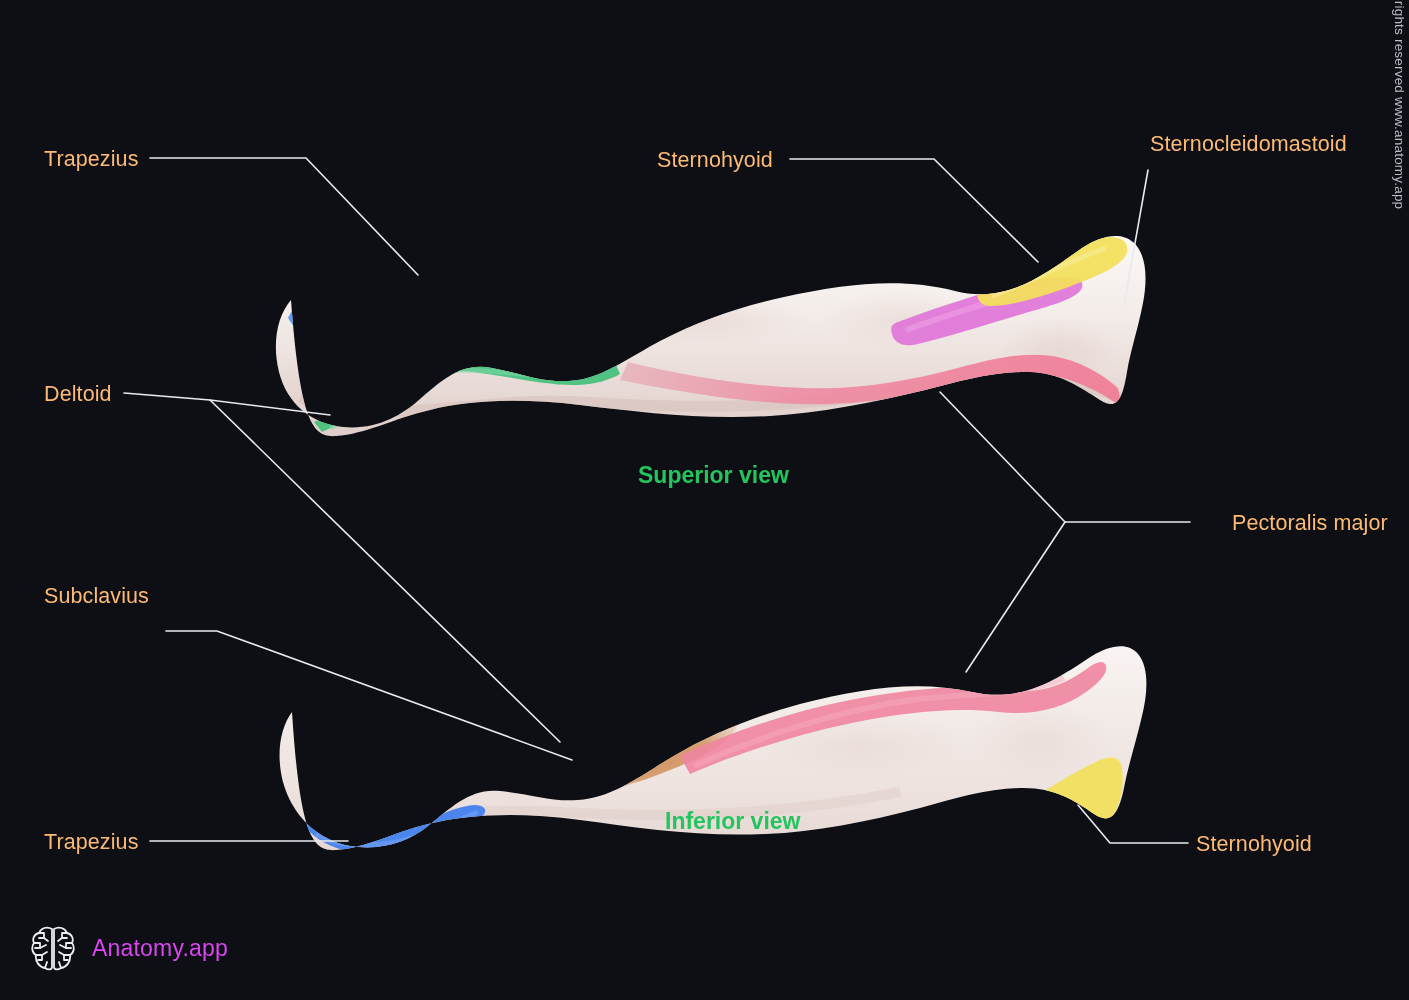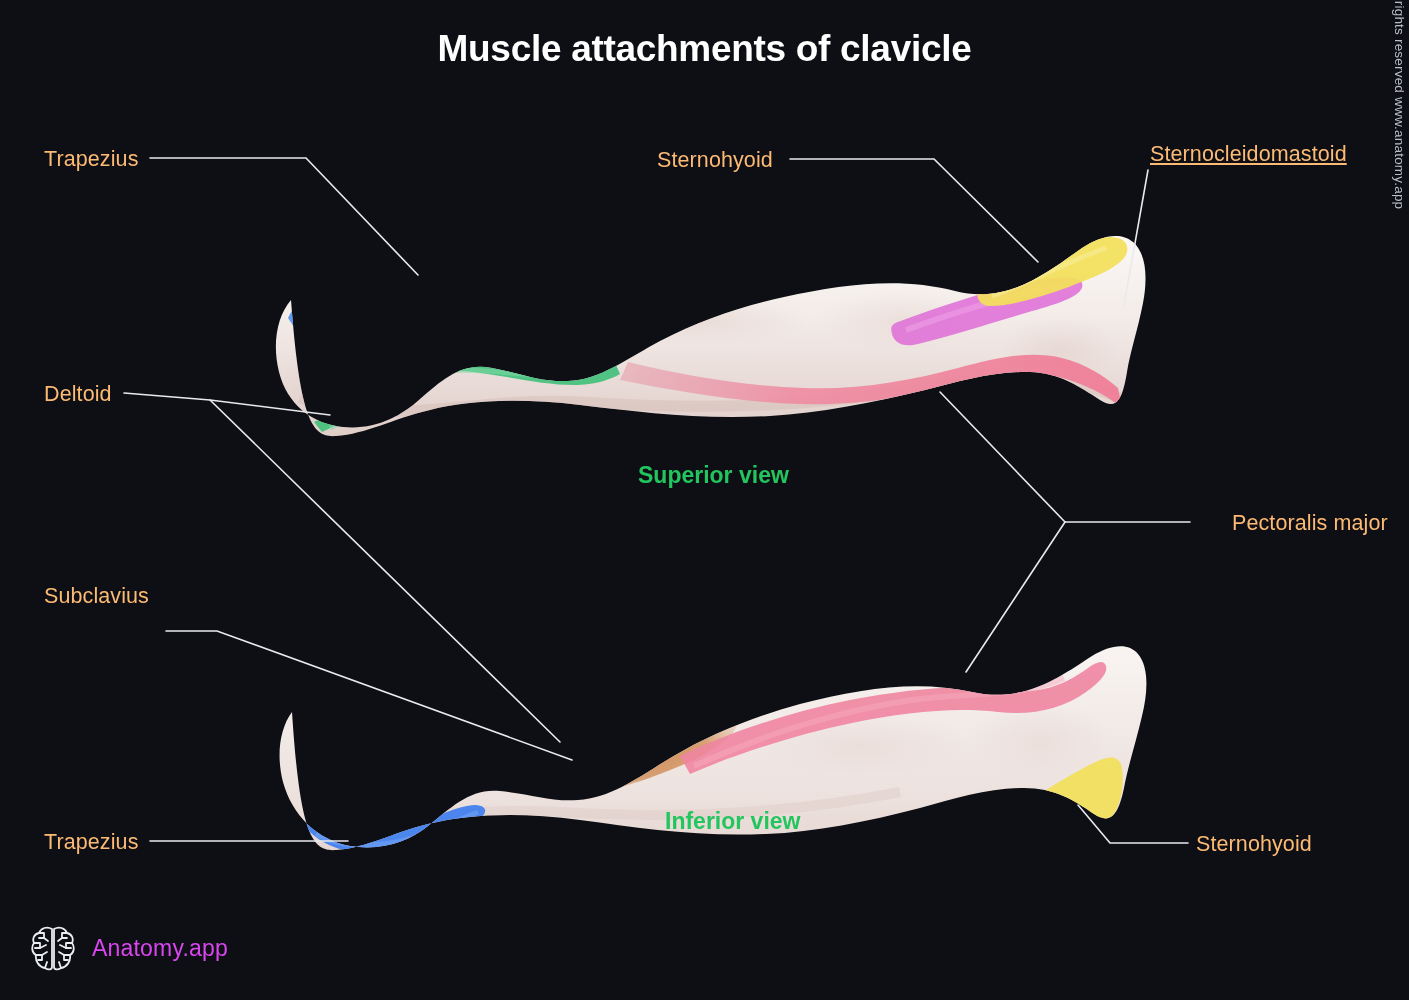--- a/index.html
+++ b/index.html
@@ -85,21 +85,20 @@
     color: #d946ef;
     font-size: 23px;
     letter-spacing: 0.2px;
   }
 </style>
 </head>
 <body>
 
 <div id="page">
 
-  <div id="title">Muscle attachments of clavicle</div>
 
   <svg class="overlay" viewBox="0 0 1409 1000" xmlns="http://www.w3.org/2000/svg">
     <defs>
 
       <linearGradient id="boneSupG" x1="0" y1="0" x2="0" y2="1">
         <stop offset="0%" stop-color="#fbf8f6"></stop>
         <stop offset="40%" stop-color="#f3ece9"></stop>
         <stop offset="72%" stop-color="#e9dcd8"></stop>
         <stop offset="100%" stop-color="#e0cdc8"></stop>
       </linearGradient>
@@ -315,21 +314,21 @@
       <path d="M150,841 L 348,841"></path>
 
       <path d="M1188,843 L 1110,843 L 1078,805"></path>
     </g>
   </svg>
 
   <div class="label" style="left:44px;  top:147px;">Trapezius</div>
 
   <div class="label" style="left:657px; top:148px;">Sternohyoid</div>
 
-  <div class="label" style="left:1150px;top:142px;text-decoration:underline;">Sternocleidomastoid</div>
+  <div class="label" style="left:1150px;top:132px;">Sternocleidomastoid</div>
 
   <div class="label" style="left:44px;  top:382px;">Deltoid</div>
 
   <div class="label" style="left:1196px;top:511px;margin-left:36px;">Pectoralis major</div>
 
   <div class="label" style="left:44px;  top:584px;">Subclavius</div>
 
   <div class="label" style="left:44px;  top:830px;">Trapezius</div>
 
   <div class="label" style="left:1196px;top:832px;">Sternohyoid</div>

